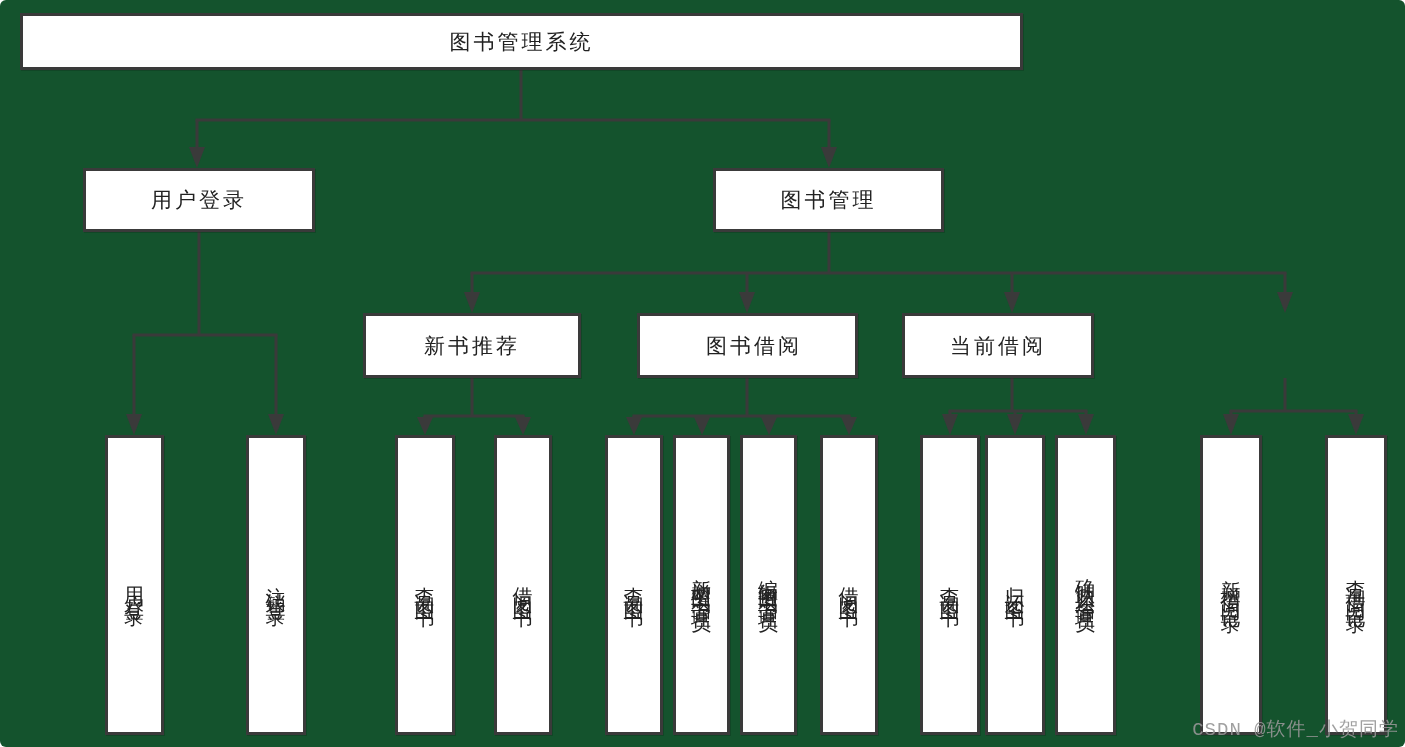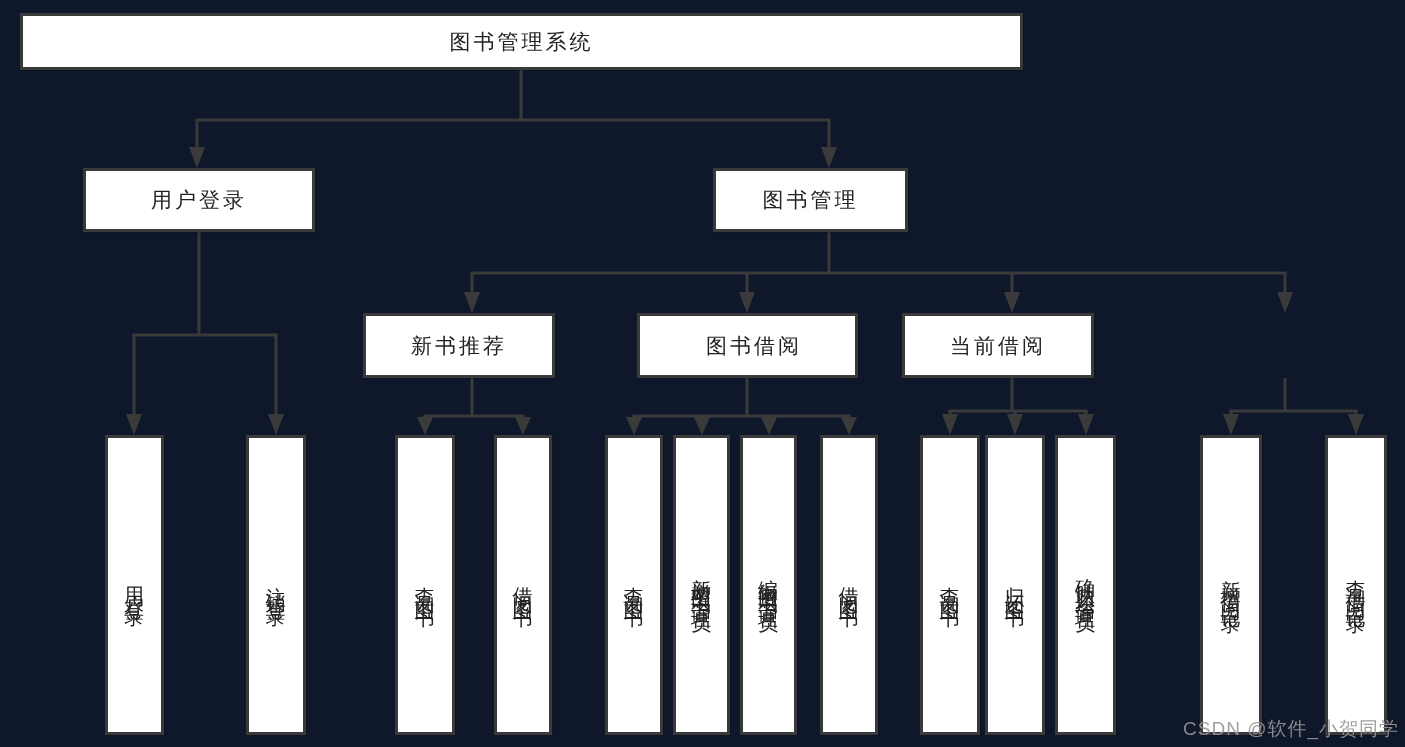--- a/index.html
+++ b/index.html
@@ -1,21 +1,22 @@
 <!DOCTYPE html>
 <html><head>
 <meta charset="utf-8">
 <style>
   html,body{margin:0;padding:0;background:#ffffff;}
   #stage{
     position:relative;
     width:1405px;height:747px;
-    background:#0f172a;
+    background:#14532d;
     font-family:"Liberation Sans", sans-serif;
     overflow:hidden;
+    border-radius:6px;
   }
   #wires{position:absolute;left:0;top:0;pointer-events:none;}
   .hbox{
     position:absolute;
     box-sizing:border-box;
     border:3px solid #3a3a3a;
     background:#ffffff;
     display:flex;align-items:center;justify-content:center;
     color:#222222;
     font-size:21px;
@@ -40,20 +41,21 @@
     color:#222222;
   }
   .vbox.long .vlabel{letter-spacing:5px;}
   .watermark{
     position:absolute;
     right:6px;bottom:5px;
     font-size:19px;
     color:rgba(150,150,150,0.9);
     letter-spacing:1px;
     z-index:5;
+    font-family:Liberation Mono, monospace;
   }
 </style>
 </head>
 <body>
 
 <div id="stage">
 
   <svg id="wires" width="1405" height="747">
       <line x1="521" y1="70" x2="521" y2="120" stroke="#3a3a3a" stroke-width="3"></line>
       <line x1="195.5" y1="120" x2="830.5" y2="120" stroke="#3a3a3a" stroke-width="3"></line>
@@ -109,25 +111,25 @@
       <polygon points="1348,414 1364,414 1356,435" fill="#3a3a3a"></polygon>
     </svg>
 
   <div class="hbox" style="left:20px;top:13px;width:1003px;height:57px;">
     <span>图书管理系统</span>
   </div>
 
   <div class="hbox" style="left:83px;top:168px;width:232px;height:64px;">
     <span>用户登录</span>
   </div>
-  <div class="hbox" style="left:713px;top:168px;width:195px;height:64px;">
+  <div class="hbox" style="left:713px;top:168px;width:231px;height:64px;">
     <span>图书管理</span>
   </div>
 
-  <div class="hbox" style="left:363px;top:313px;width:192px;height:65px;">
+  <div class="hbox" style="left:363px;top:313px;width:218px;height:65px;">
     <span>新书推荐</span>
   </div>
   <div class="hbox" style="left:637px;top:313px;width:221px;height:65px;padding-left:13px;">
     <span>图书借阅</span>
   </div>
   <div class="hbox" style="left:902px;top:313px;width:192px;height:65px;">
     <span>当前借阅</span>
   </div>
 
   <div class="vbox" style="left:105px;top:435px;width:59px;height:300px;">

